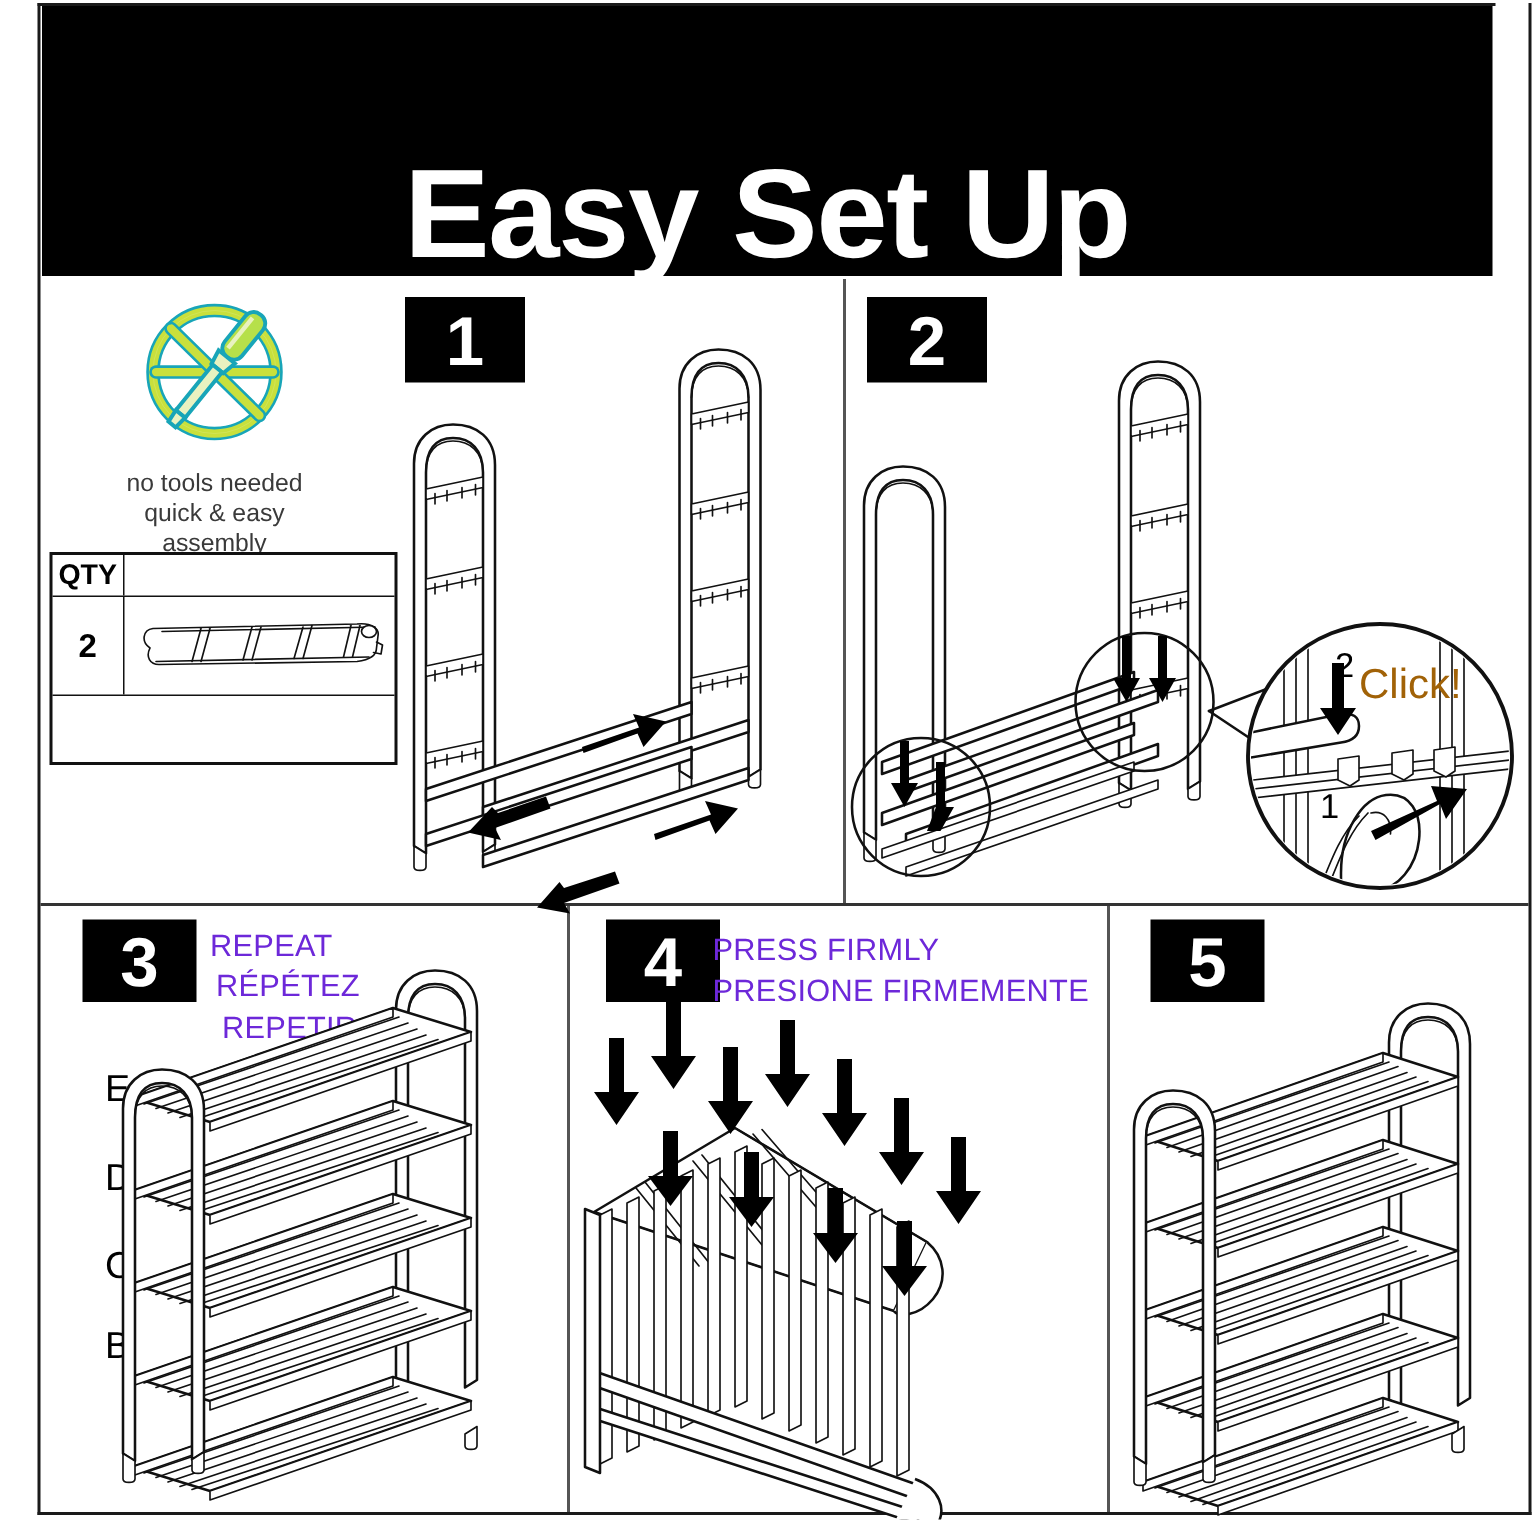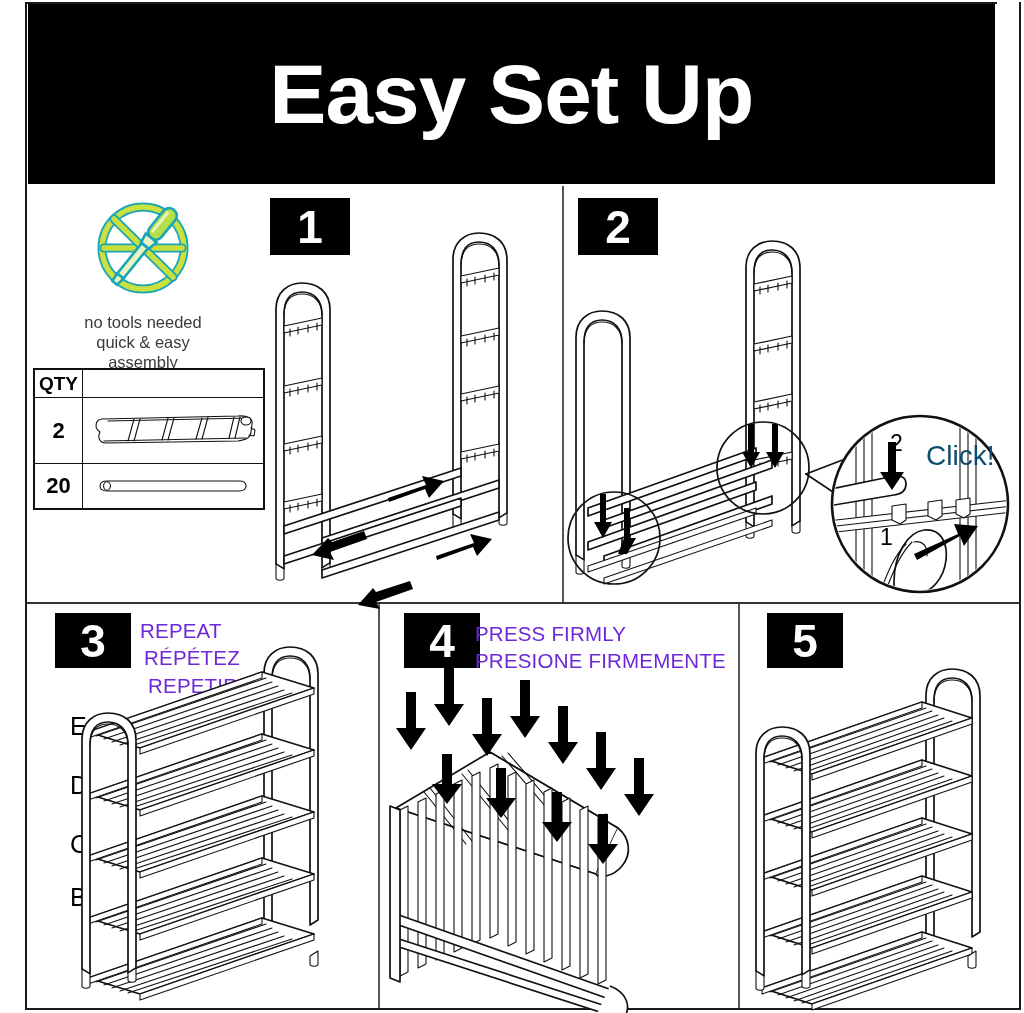--- a/index.html
+++ b/index.html
@@ -21,21 +21,21 @@
   #frame-left   { left: 25px;  top: 2px;   width: 2px;   height: 1008px; }
   #frame-right  { left: 1019px;top: 2px;   width: 2px;   height: 1008px; }
   #frame-bottom { left: 25px;  top: 1008px;width: 996px; height: 2px; }
 
   
   #banner {
     position: absolute;
     left: 28px; top: 4px;
     width: 967px; height: 180px;
     background: #000000;
-    display: flex; align-items: center; justify-content: center;
+    display: flex; align-items: flex-end; justify-content: center;
   }
   #banner-title {
     color: #ffffff;
     font-size: 84px;
     font-weight: bold;
     letter-spacing: -1px;
     font-family: "Liberation Sans", sans-serif;
     line-height: 1;
     transform: scaleX(1.02);
   }
@@ -137,24 +137,24 @@
     line-height: 1;
   }
   #lab-E { left: 70px;  top: 714px; }
   #lab-D { left: 70px;  top: 773px; }
   #lab-C { left: 70px;  top: 832px; }
   #lab-B { left: 70px;  top: 885px; }
 
   
   #callout-click {
     position: absolute;
-    left: 926px; top: 440px;
+    left: 906px; top: 440px;
     font-family: "Liberation Sans", sans-serif;
     font-size: 28px;
-    color: #0c4a6e;
+    color: #a16207;
     text-align: right;
   }
   #callout-2 {
     position: absolute;
     left: 890px; top: 430px;
     font-family: "Liberation Sans", sans-serif;
     font-size: 23px;
     color: #000;
   }
   #callout-1 {
@@ -241,29 +241,20 @@
           <path class="ln-thin" d="M114 8 L108 29"></path>
           <path class="ln-thin" d="M120 7 L114 29"></path>
           <path class="ln-thin" d="M146 7 L141 28"></path>
           <path class="ln-thin" d="M152 7 L147 28"></path>
           <ellipse class="fillw-thin" cx="158" cy="11" rx="5" ry="4"></ellipse>
           <path class="ln-thin" d="M163 18 L167 20 L166 26 L161 25"></path>
         </svg>
       </div>
     </div>
 
-    <div class="pt-row" id="pt-row-b">
-      <div class="pt-qty">20</div>
-      <div class="pt-img">
-        <svg width="150" height="18" viewBox="0 0 150 18">
-          <path class="fillw-thin" d="M9 4 L141 4 C146 4 148 6 148 9 C148 12 146 14 141 14 L9 14 C4 14 2 12 2 9 C2 6 4 4 9 4 Z"></path>
-          <ellipse class="fillw-thin" cx="9" cy="9" rx="3.4" ry="4.2"></ellipse>
-        </svg>
-      </div>
-    </div>
   </div>
 
   <div class="step-badge" id="badge-1">1</div>
   <div class="figure" id="fig-1">
     <svg viewBox="0 0 296 376" width="296" height="376">
 
       <g>
 
         <path class="fillw" d="M8 83
                                C8 66 20 57 34 57

